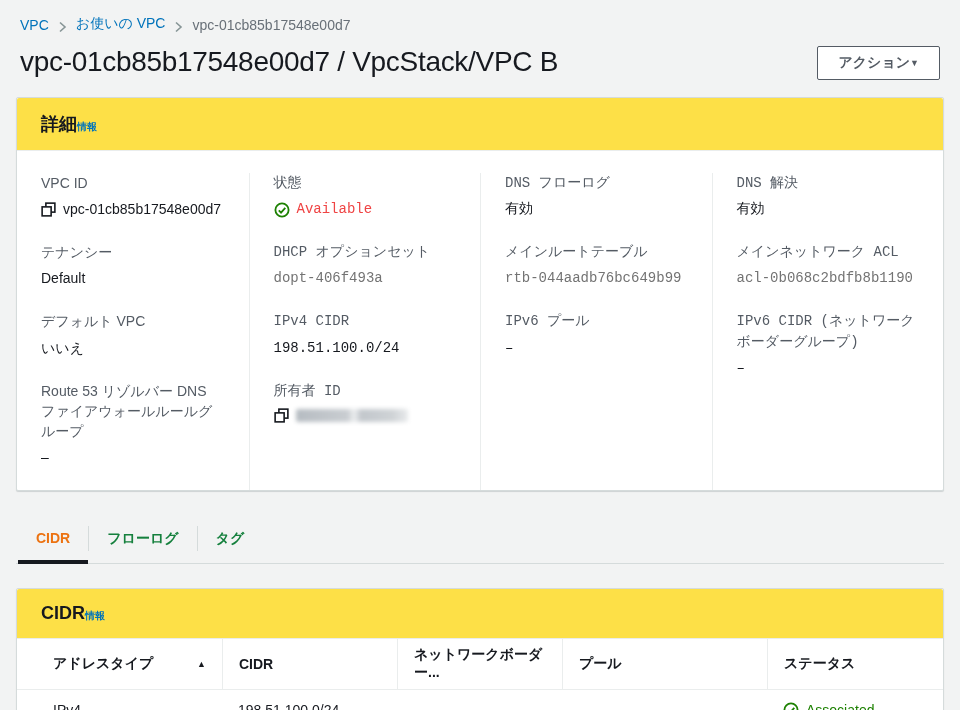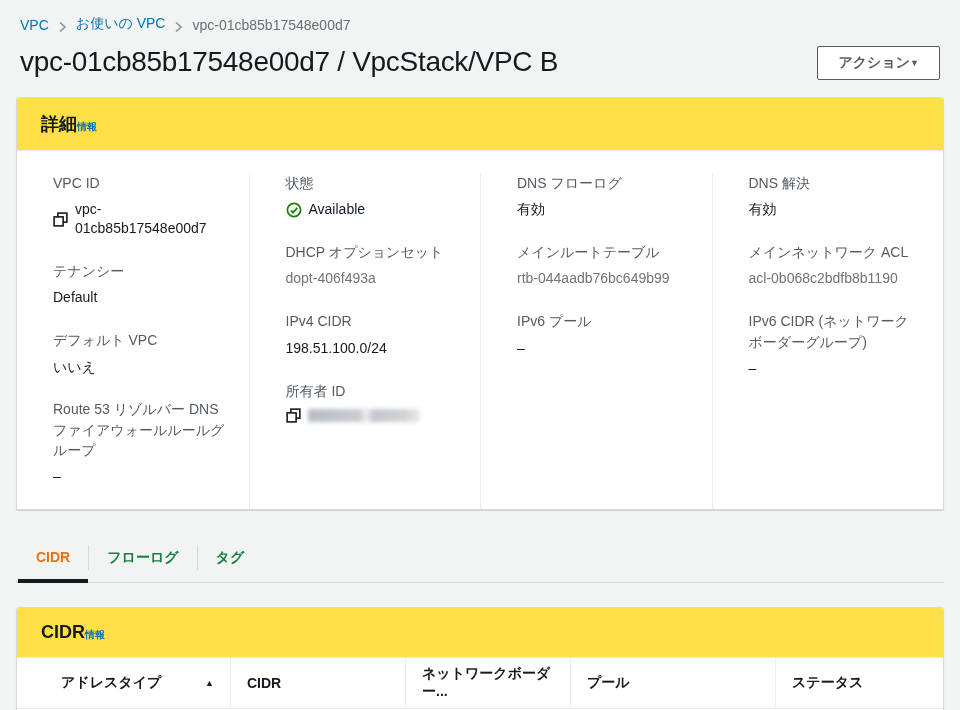--- a/index.html
+++ b/index.html
@@ -37,45 +37,45 @@
     background:#fde047; border-bottom:1px solid #eaeded;
     padding:14px 24px; display:flex; align-items:baseline; 
     border-radius:2px 2px 0 0;
   }
   .card-header h2 { margin:0; font-size:18px; font-weight:700; color:#16191f; }
   .info-link { font-size:10px; font-weight:700; color:#0073bb; text-decoration:none; cursor:pointer; }
 
   
   .details-grid { display:grid; grid-template-columns:repeat(4,1fr); padding:22px 0 0; }
   .dcol { padding:0 24px; }
-  .dcol + .dcol { border-left:1px solid #eaeded; }
-  .field { margin-bottom:23px;margin-left:12px; }
+  .dcol + .dcol { border-left:1px solid #eaeded;font-family:Liberation Mono, monospace; }
+  .field { margin-bottom:23px; }
   .field .label { color:#545b64; font-size:14px; line-height:1.45; margin-bottom:7px; }
   .field .value { font-size:14px; line-height:1.35; display:flex; align-items:center; gap:7px; color:#16191f; }
   .value.link { color:#737373; cursor:pointer; }
-  .value.status { color:#0f172a; }
+  .value.status { color:#ef4444; }
   .copy-icon { display:inline-flex; cursor:pointer; flex:none; }
   .status-icon { display:inline-flex; flex:none; }
   .redacted {
     display:inline-block; width:112px; height:13px; border-radius:2px;
     background:linear-gradient(90deg,#b6bcc2 0%,#c9cdd1 46%,#eef0f1 52%,#c2c7cc 58%,#cfd3d6 86%,#e8eaec 100%);
     filter:blur(2px);
   }
 
   
   .tabs { margin:29px 16px 0; display:flex; align-items:stretch; border-bottom:1px solid #d5dbdb; }
   .tab { font-size:14px; font-weight:700; color:#15803d; padding:10px 18px 15px; position:relative; cursor:pointer; }
   .tab:first-child { margin-left:2px; }
   .tab.active { color:#ec7211; }
   .tab.active::after { content:""; position:absolute; left:0; right:0; bottom:-1px; height:4px; background:#16191f; }
   .tab-divider { width:1px; background:#d5dbdb; margin:6px 0 12px; }
 
   
   .cidr-card { margin-top:24px; }
-  .tbl-head, .tbl-row { display:grid; grid-template-columns:185px 175px 165px 205px 1fr; padding:0 28px; }
+  .tbl-head, .tbl-row { display:grid; grid-template-columns:185px 175px 165px 205px 1fr; padding:0 20px; }
   .tbl-head { border-bottom:1px solid #eaeded; }
   .th { font-size:14px; font-weight:700; color:#16191f; padding:7px 16px; display:flex; align-items:center; }
   .th + .th { border-left:1px solid #eaeded; }
   .th.sortable { justify-content:space-between; cursor:pointer; }
   .sort-arrow { font-size:9px; color:#16191f; }
   .td { font-size:14px; color:#16191f; padding:12px 16px; display:flex; align-items:center; gap:7px; }
   .td.status { color:#1d8102; }
 </style>
 </head>
 <body>

